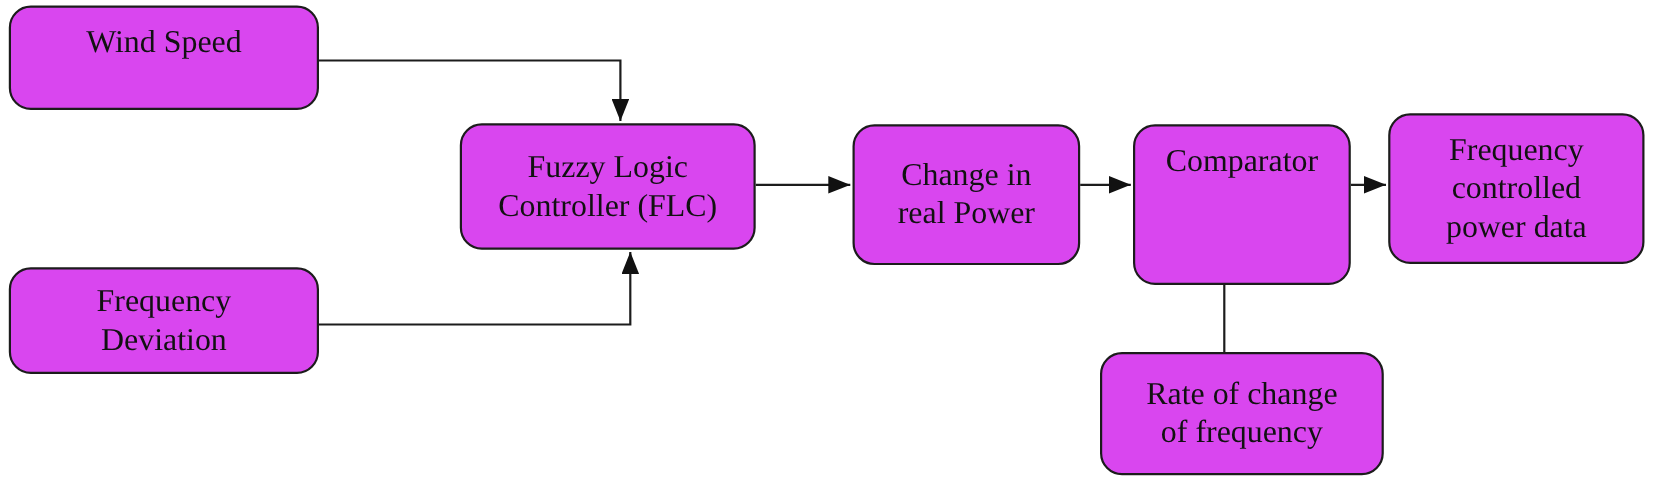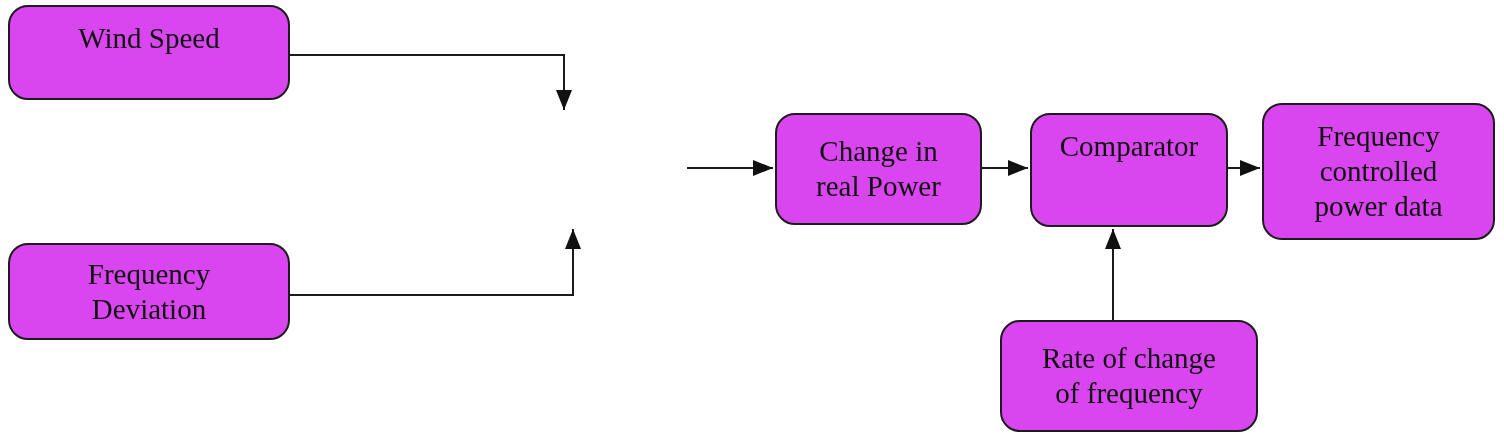--- a/index.html
+++ b/index.html
@@ -39,22 +39,22 @@
     text-align: center;
     white-space: pre-line;
   }
   .node.top-align {
     align-items: flex-start;
     padding-top: 14px;
   }
   #n-wind-speed      { left: 8px;    top: 5px;   width: 282px; height: 95px;  }
   #n-freq-deviation  { left: 8px;    top: 243px; width: 282px; height: 97px;  }
   #n-flc             { left: 418px;  top: 112px; width: 269px; height: 115px; }
-  #n-change-power    { left: 775px;  top: 113px; width: 207px; height: 112px; font-family: Liberation Serif, serif; }
-  #n-comparator      { left: 1030px; top: 113px; width: 198px; height: 114px; }
+  #n-change-power    { left: 775px;  top: 113px; width: 207px; height: 128px; font-family: Liberation Serif, serif; }
+  #n-comparator      { left: 1030px; top: 113px; width: 198px; height: 146px; }
   #n-freq-controlled { left: 1262px; top: 103px; width: 233px; height: 137px; }
   #n-rate-change     { left: 1000px; top: 320px; width: 258px; height: 112px; }
 </style>
 </head>
 <body>
 
 <div class="canvas">
 
   <svg class="connectors" width="1504" height="443" viewBox="0 0 1504 443">
     <defs>
@@ -72,20 +72,24 @@
 
   <div class="node top-align" id="n-wind-speed">
     <span class="label">Wind Speed</span>
   </div>
 
   <div class="node" id="n-freq-deviation">
     <span class="label">Frequency
 Deviation</span>
   </div>
 
+  <div class="node" id="n-flc">
+    <span class="label">Fuzzy Logic
+Controller (FLC)</span>
+  </div>
 
   <div class="node" id="n-change-power">
     <span class="label">Change in
 real Power</span>
   </div>
 
   <div class="node top-align" id="n-comparator">
     <span class="label">Comparator</span>
   </div>
 

